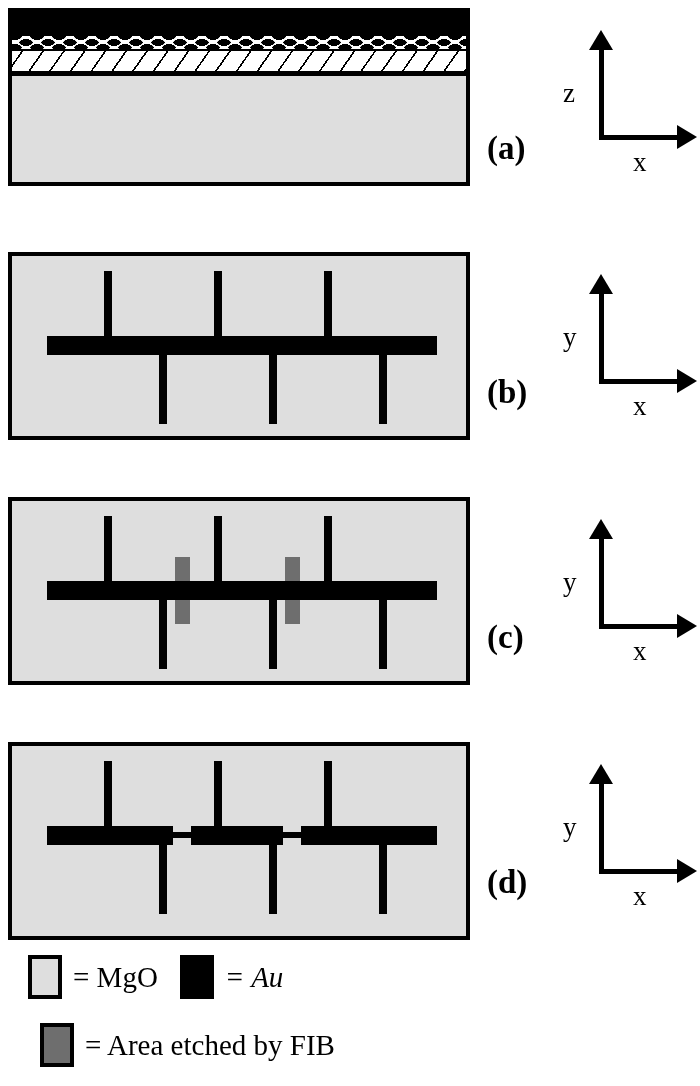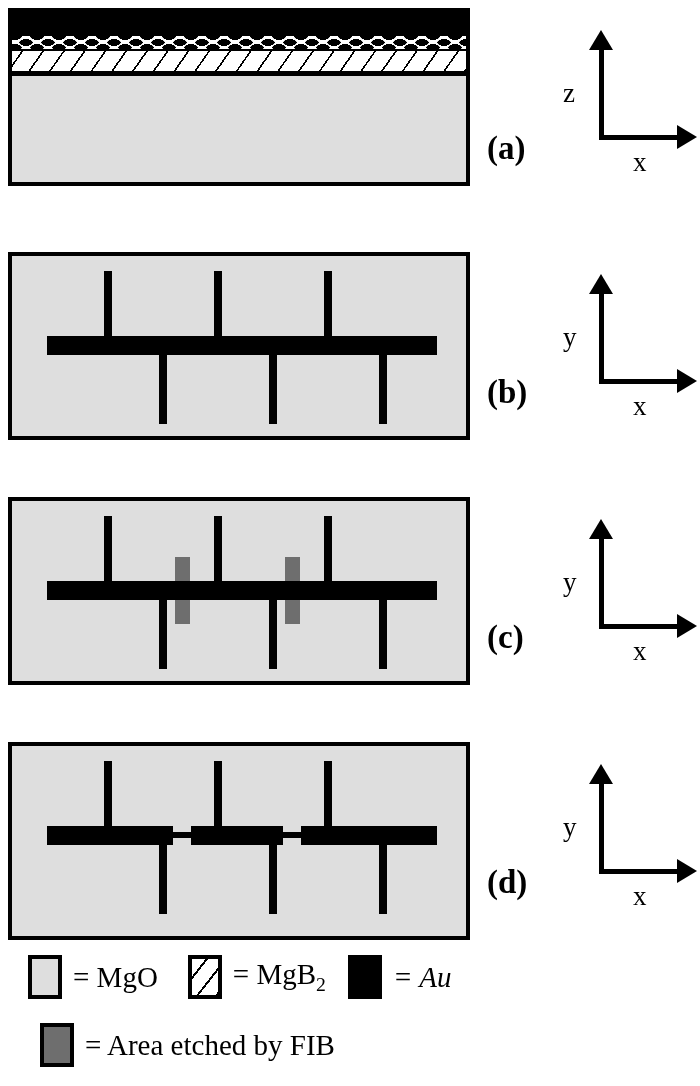--- a/index.html
+++ b/index.html
@@ -195,29 +195,20 @@
 <div class="legend" style="top:955px;height:125px;">
 
   <div class="leg-row" style="left:28px;top:0px;">
     <div class="leg-item">
       <div class="sw sw-mgo"></div>
       <div class="leg-txt">
         <span>=</span>
         <span>MgO</span>
       </div>
     </div>
-    <div class="leg-item" style="margin-left:30px;">
-      <div class="sw">
-        <div class="sw-mgb-fill"></div>
-      </div>
-      <div class="leg-txt">
-        <span>=</span>
-        <span>MgB</span><sub>2</sub>
-      </div>
-    </div>
     <div class="leg-item" style="margin-left:22px;font-style:italic;">
       <div class="sw sw-au"></div>
       <div class="leg-txt">
         <span>=</span>
         <span>Au</span>
       </div>
     </div>
   </div>
 
   <div class="leg-row" style="left:40px;top:68px;">

